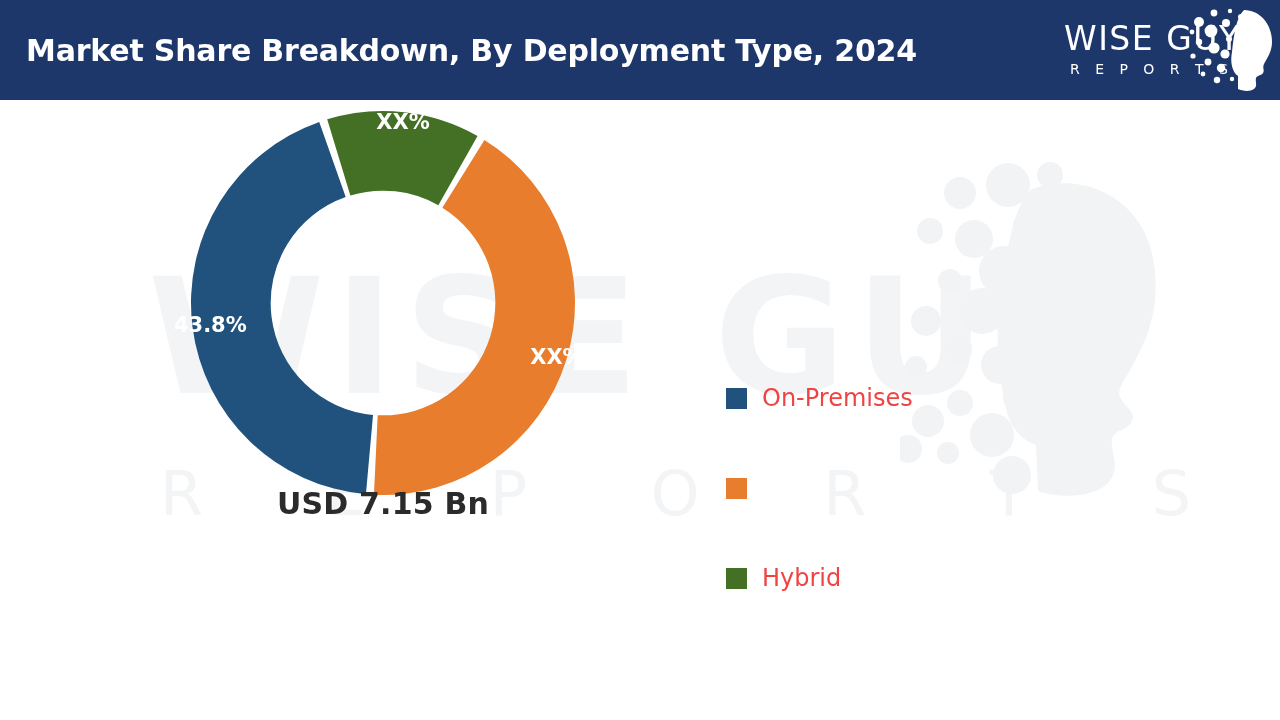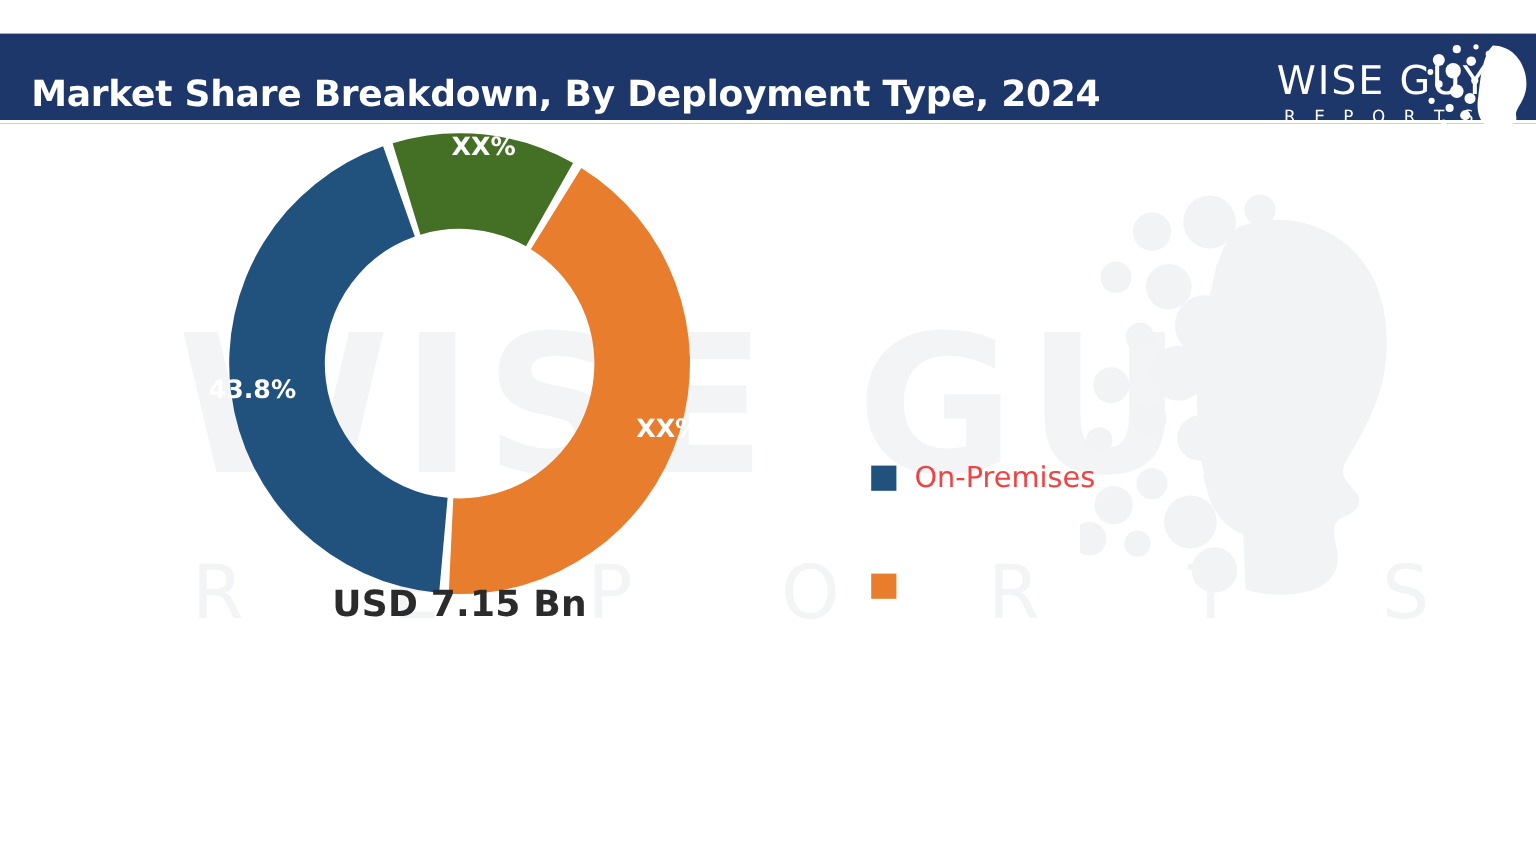--- a/index.html
+++ b/index.html
@@ -17,21 +17,20 @@
   }
 
   
   #header {
     position: absolute;
     left: 0; top: 0;
     width: 1280px; height: 100px;
     background: #1d376b;
     display: flex;
     align-items: center;
-    margin-top: 28px;
   }
   #header-title {
     position: absolute;
     left: 26px; top: 33px;
     font-size: 30px;
     font-weight: bold;
     color: #ffffff;
     letter-spacing: -0.2px;
     white-space: nowrap;
   }
@@ -226,16 +225,20 @@
     <div id="center-value">USD 7.15 Bn</div>
 
     <div id="legend">
       <div class="legend-row">
         <span class="legend-swatch" id="sw0" style="background: rgb(33, 82, 125);"></span>
         <span class="legend-label">On-Premises</span>
       </div>
       <div class="legend-row">
         <span class="legend-swatch" id="sw1" style="background: rgb(232, 125, 45);"></span>
       </div>
+      <div class="legend-row">
+        <span class="legend-swatch" id="sw2" style="background: rgb(68, 112, 38);"></span>
+        <span class="legend-label">Hybrid</span>
+      </div>
     </div>
 
   </div>
 </div>
 
 </body></html>

